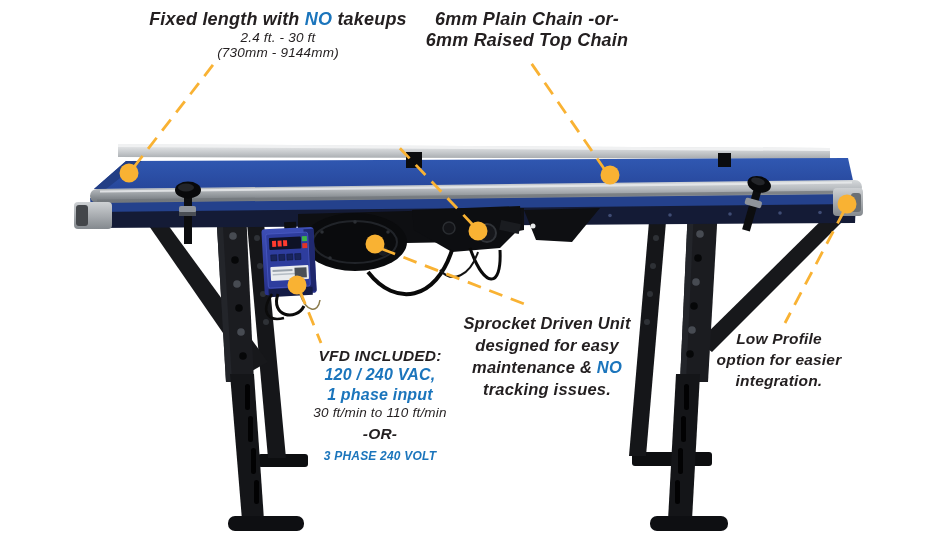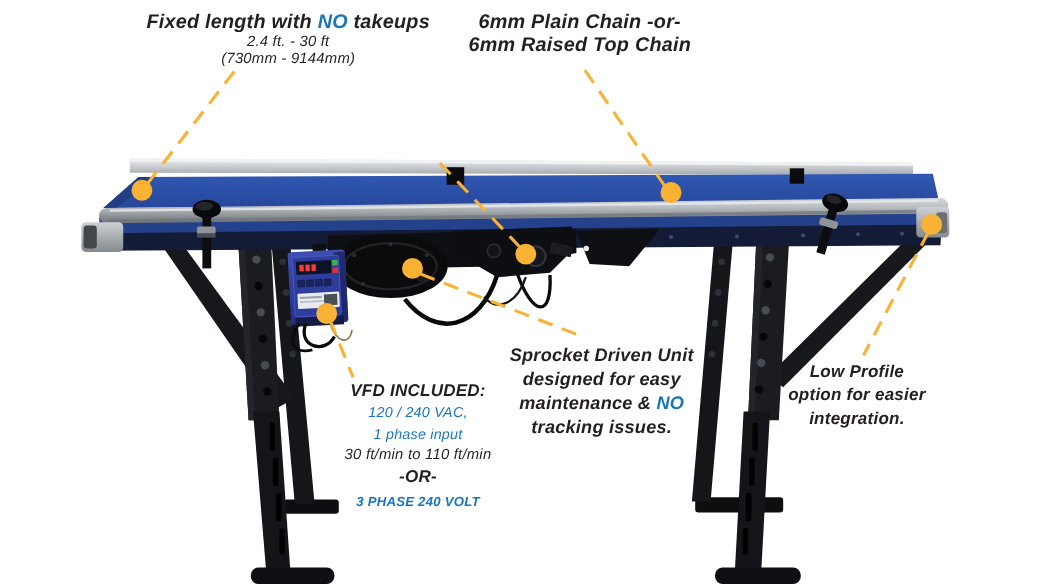--- a/index.html
+++ b/index.html
@@ -19,21 +19,21 @@
     position:absolute;text-align:center;font-style:italic;color:var(--text-black);
     letter-spacing:.2px;
   }
   .label .b{font-weight:700;}
   .label .hl{color:var(--highlight-blue);}
   .fs18{font-size:18px;line-height:21px;}
   .fs16{font-size:16.5px;line-height:22px;}
   .fs15{font-size:15.5px;line-height:21px;}
   .sub{font-size:13.5px;line-height:15px;font-weight:400;}
   .vfd-title{font-size:15.5px;line-height:19px;font-weight:700;}
-  .vfd-blue{font-size:13px;line-height:20px;font-weight:400;color:var(--highlight-blue);}
+  .vfd-blue{font-size:16px;line-height:20px;font-weight:700;color:var(--highlight-blue);}
   .vfd-or{font-size:15.5px;line-height:22px;font-weight:700;margin-top:3px;font-style:italic;}
   .vfd-alt{font-size:12px;line-height:22px;font-weight:700;color:var(--highlight-blue);}
   .callout-line{stroke:var(--callout-yellow);stroke-width:2.8;stroke-dasharray:14 9;fill:none;}
   .callout-dot{fill:var(--callout-yellow);}
 </style>
 </head>
 <body>
 
 <div class="stage">
 
@@ -242,21 +242,21 @@
       <line class="callout-line" x1="844" y1="211" x2="785" y2="323"></line>
       <circle class="callout-dot" cx="129" cy="173" r="9.5"></circle>
       <circle class="callout-dot" cx="610" cy="175" r="9.5"></circle>
       <circle class="callout-dot" cx="478" cy="231" r="9.5"></circle>
       <circle class="callout-dot" cx="375" cy="244" r="9.5"></circle>
       <circle class="callout-dot" cx="297" cy="285" r="9.5"></circle>
       <circle class="callout-dot" cx="847" cy="204" r="9.5"></circle>
     </g>
   </svg>
 
-  <div class="label" style="left:102px;top:9px;width:320px;">
+  <div class="label" style="left:118px;top:9px;width:320px;">
     <div class="b fs18"><span>Fixed length with </span><span class="hl">NO</span><span> takeups</span></div>
     <div class="sub">2.4 ft. - 30 ft</div>
     <div class="sub">(730mm - 9144mm)</div>
   </div>
 
   <div class="label" style="left:397px;top:9px;width:260px;">
     <div class="b fs18">6mm Plain Chain -or-</div>
     <div class="b fs18">6mm Raised Top Chain</div>
   </div>
 

